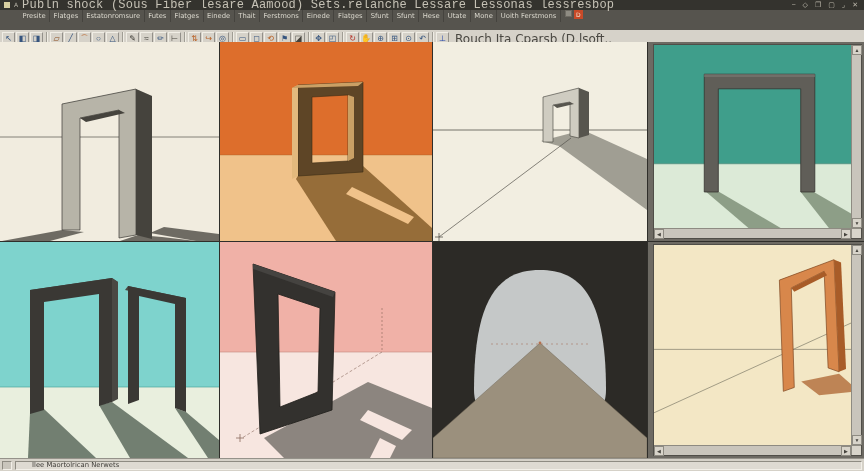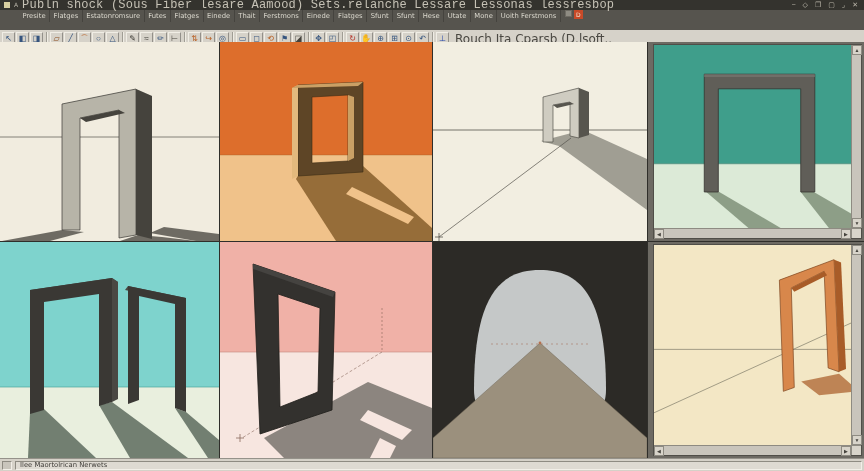--- a/index.html
+++ b/index.html
@@ -50,21 +50,21 @@
               line-height:7px;text-align:center;color:#45433d;padding:0;flex:0 0 auto;}
   .scroll-corner{background:#d8d4ca;border-left:1px solid #8e8b82;border-top:1px solid #8e8b82;}
 
   
   .status-bar{position:absolute;bottom:0;left:0;width:864px;height:13px;background:#d5d1c8;
               border-top:1px solid #95928a;display:flex;align-items:center;}
   .status-grip{width:10px;height:9px;margin:0 3px 0 2px;background:#c9c5bc;border:1px solid;
                border-color:#8e8b82 #f2efe8 #f2efe8 #8e8b82;flex:0 0 auto;}
   .status-field{flex:1;height:9px;margin-right:2px;background:#dedad2;border:1px solid;
                 border-color:#8e8b82 #f2efe8 #f2efe8 #8e8b82;font-size:6.8px;line-height:7px;
-                color:#3e3c37;padding:0 4px;white-space:nowrap;overflow:hidden;}
+                color:#3e3c37;padding:0 16px;white-space:nowrap;overflow:hidden;}
 </style>
 </head>
 <body>
 
 <div class="app">
 
   <div class="title-bar">
     <span class="app-icon"></span>
     <span class="app-glyph">A</span>
     <span class="title-text">Publn shock (Sous Fiber lesare Aamood) Sets.relanche   Lessare Lessonas lessresbop</span>

